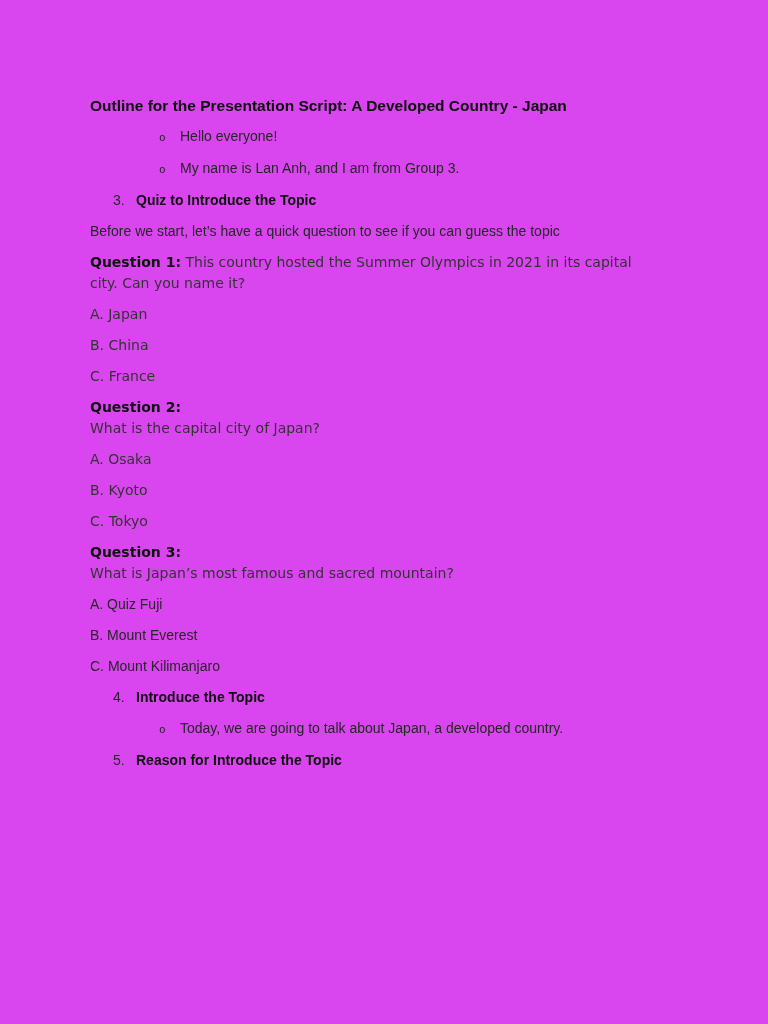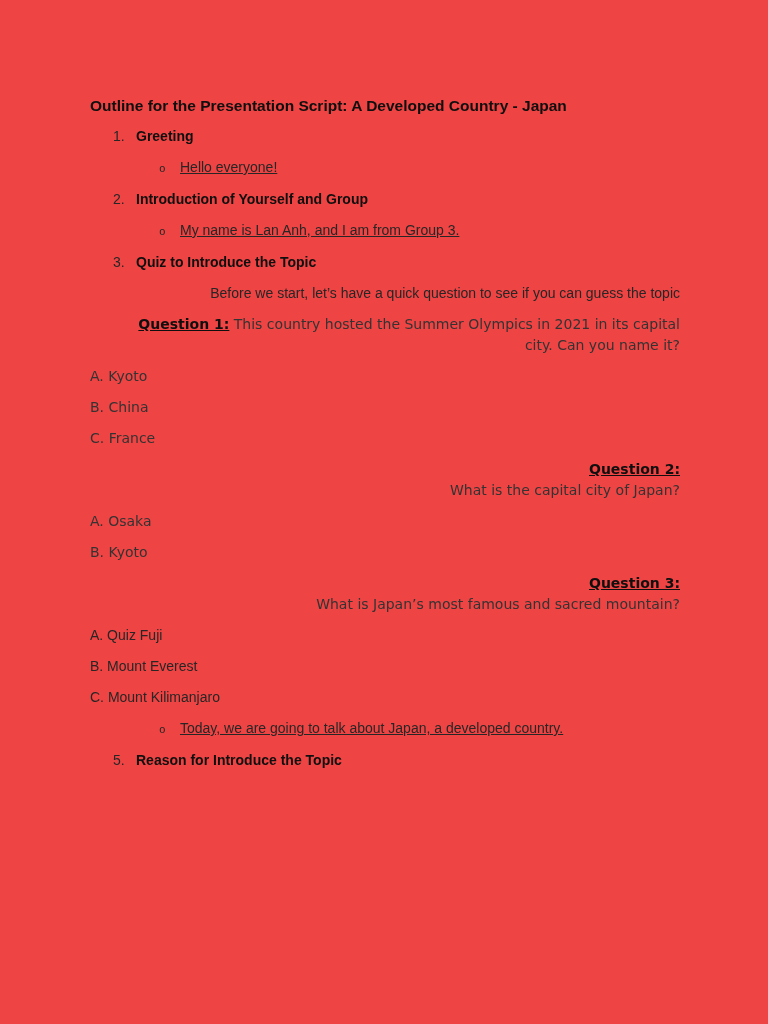--- a/index.html
+++ b/index.html
@@ -15,21 +15,21 @@
     font-size: 14px;
     line-height: 21px;
     color: #262626;
     -webkit-font-smoothing: antialiased;
   }
   .page {
     width: 768px;
     height: 1024px;
     box-sizing: border-box;
     padding: 95px 88px 0 90px;
-    background: #ef4444;
+    background: #d946ef;
   }
   .block {
     margin: 0 0 10px 0;
   }
   .doc-title {
     font-family: "Liberation Sans", sans-serif;
     font-size: 15.5px;
     font-weight: bold;
     color: #0f0f0f;
     line-height: 21px;
@@ -44,107 +44,102 @@
     color: #262626;
     font-weight: normal;
   }
   .numbered .num-text {
     font-weight: bold;
     color: #0f0f0f;
   }
   
   .bullet {
     padding-left: 69px;
-    text-decoration: underline;
   }
   .bullet .marker {
     display: inline-block;
     width: 21px;
     font-family: "DejaVu Sans Mono", monospace;
     font-size: 11px;
     color: #262626;
     vertical-align: baseline;
   }
   .paragraph .line,
   .question .line {
     display: block;
-    text-align: right;
   }
   
   .wide {
     font-family: "DejaVu Sans", sans-serif;
     color: #333333;
   }
   .question .lead {
     font-weight: bold;
     color: #0f0f0f;
-    text-decoration: underline;
   }
   .option {
     
   }
 </style>
 </head>
 <body>
 
 <div class="page">
 
   <div class="block doc-title">Outline for the Presentation Script: A Developed Country - Japan</div>
 
-  <div class="block numbered">
-    <span class="num">1.</span><span class="num-text">Greeting</span>
-  </div>
 
   <div class="block bullet">
     <span class="marker">o</span><span>Hello everyone!</span>
   </div>
 
-  <div class="block numbered">
-    <span class="num">2.</span><span class="num-text">Introduction of Yourself and Group</span>
-  </div>
 
   <div class="block bullet">
     <span class="marker">o</span><span>My name is Lan Anh, and I am from Group 3.</span>
   </div>
 
   <div class="block numbered">
     <span class="num">3.</span><span class="num-text">Quiz to Introduce the Topic</span>
   </div>
 
   <div class="block paragraph">
     <span class="line">Before we start, let’s have a quick question to see if you can guess the topic</span>
   </div>
 
   <div class="block question wide">
     <span class="line"><span class="lead">Question 1:</span><span> This country hosted the Summer Olympics in 2021 in its capital</span></span>
     <span class="line">city. Can you name it?</span>
   </div>
 
-  <div class="block option wide">A. Kyoto</div>
+  <div class="block option wide">A. Japan</div>
   <div class="block option wide">B. China</div>
   <div class="block option wide">C. France</div>
 
   <div class="block question wide">
     <span class="line"><span class="lead">Question 2:</span><span></span></span>
     <span class="line">What is the capital city of Japan?</span>
   </div>
 
   <div class="block option wide">A. Osaka</div>
   <div class="block option wide">B. Kyoto</div>
+  <div class="block option wide">C. Tokyo</div>
 
   <div class="block question wide">
     <span class="line"><span class="lead">Question 3:</span><span></span></span>
     <span class="line">What is Japan’s most famous and sacred mountain?</span>
   </div>
 
   <div class="block option">A. Quiz Fuji</div>
   <div class="block option">B. Mount Everest</div>
   <div class="block option">C. Mount Kilimanjaro</div>
 
 
+  <div class="block numbered">
+    <span class="num">4.</span><span class="num-text">Introduce the Topic</span>
+  </div>
 
   <div class="block bullet">
     <span class="marker">o</span><span>Today, we are going to talk about Japan, a developed country.</span>
   </div>
 
   <div class="block numbered">
     <span class="num">5.</span><span class="num-text">Reason for Introduce the Topic</span>
   </div>
 
 </div>

